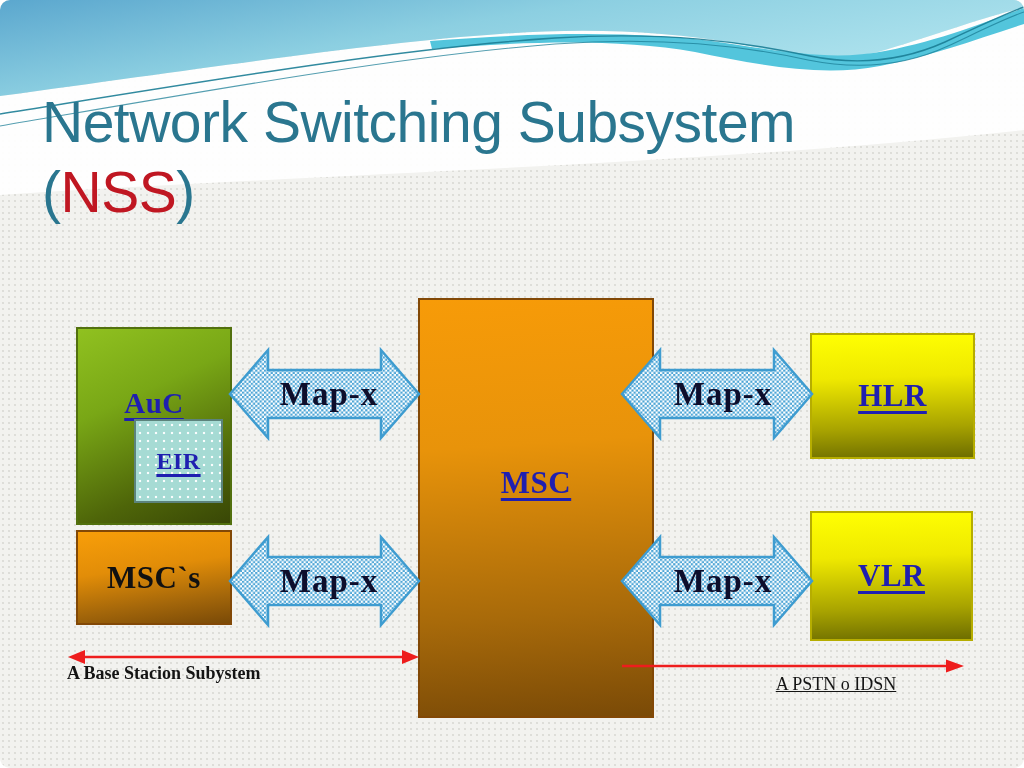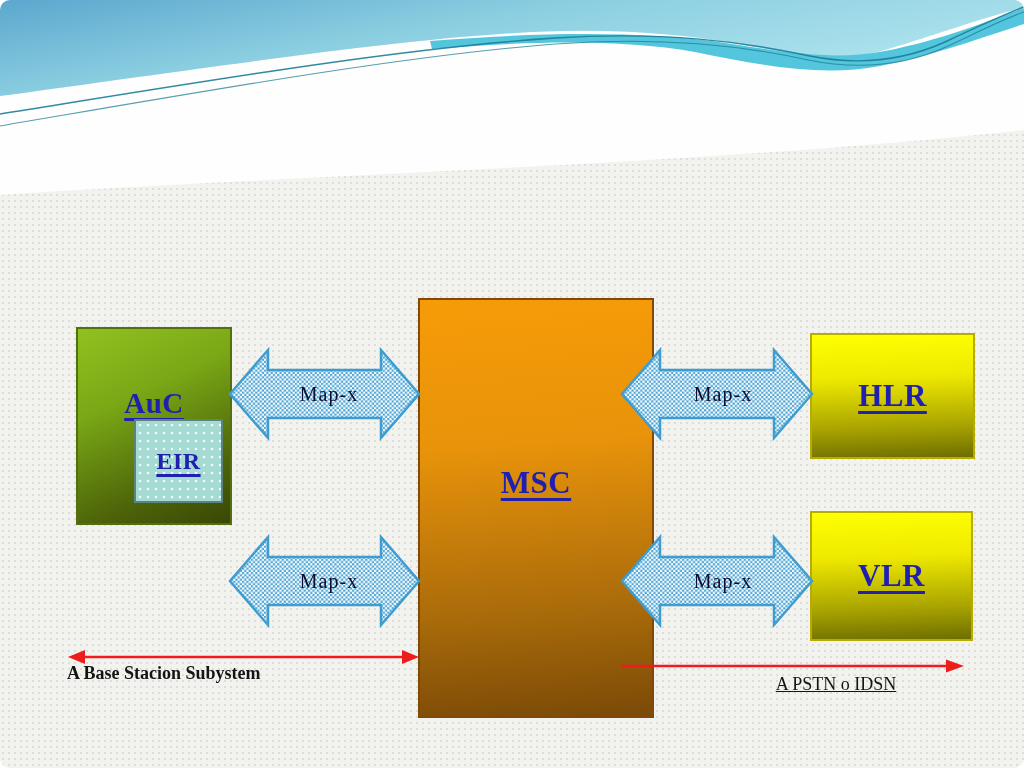--- a/index.html
+++ b/index.html
@@ -65,21 +65,21 @@
   .box-vlr{
     left:810px;top:511px;width:163px;height:130px;
     background:linear-gradient(178deg,#FFFF02 0%,#EFE900 35%,#A8A300 75%,#6E6E00 100%);
     border:2px solid #b6ad00;
     display:flex;align-items:center;justify-content:flex-end;
   }
   .box-vlr .lbl{position:static;font-size:31px;}
   .arrows{position:absolute;top:0;left:0;pointer-events:none;}
   .mapx{
     position:absolute;transform:translate(-50%,-50%);
-    font-family:"Liberation Serif", serif;font-weight:normal;font-size:20px;
+    font-family:"Liberation Serif", serif;font-weight:bold;font-size:33px;
     color:#0E0E2C;letter-spacing:1px;white-space:nowrap;
   }
   .caption{
     position:absolute;font-family:"Liberation Serif", serif;
     font-size:18px;color:#141414;white-space:nowrap;
   }
   .cap-bss{left:67px;top:663px;font-weight:bold;}
   .cap-pstn{left:836px;top:674px;transform:translateX(-50%);text-decoration:underline;}
 </style>
 </head>
@@ -95,26 +95,33 @@
         <stop offset="1" stop-color="#B2E5EF"></stop>
       </linearGradient>
     </defs>
     <path d="M0,96 C 220,66 380,42 500,34 C 580,28 660,30 740,44 C 800,56 845,62 885,50 C 945,32 992,14 1024,8 L1024,130 C 700,165 300,175 0,195 Z" fill="#ffffff" opacity="0.92"></path>
     <path d="M0,0 H1024 V8 C 992,14 945,32 885,50 C 845,62 800,56 740,44 C 660,30 580,28 500,34 C 380,42 220,66 0,96 Z" fill="url(#bandGrad)"></path>
     <path d="M430,41 C 540,32 645,31 725,43 C 785,52 835,61 885,51 C 945,39 990,20 1024,8 L1024,24 C 975,40 930,56 880,66 C 820,78 755,64 695,52 C 615,38 520,42 432,49 Z" fill="#53C5DC"></path>
     <path d="M0,114 C 200,82 400,48 555,38 C 665,31 745,42 810,56 C 860,66 905,60 945,42 C 975,28 1005,14 1024,7" fill="none" stroke="#1B7D95" stroke-width="1.4" opacity="0.9"></path>
     <path d="M0,126 C 200,92 400,56 555,44 C 665,36 745,46 808,60 C 858,70 905,66 948,46 C 978,32 1006,18 1024,12" fill="none" stroke="#1B7D95" stroke-width="1.1" opacity="0.75"></path>
   </svg>
 
+  <div class="title">
+    <div>Network Switching Subsystem</div>
+    <div><span>(</span><span class="nss">NSS</span><span>)</span></div>
+  </div>
 
   <div class="box box-auc">
     <div class="lbl">AuC</div>
   </div>
   <div class="box box-eir">
     <div class="lbl">EIR</div>
+  </div>
+  <div class="box box-mscs">
+    <div class="lbl">MSC`s</div>
   </div>
   <div class="box box-msc">
     <div class="lbl">MSC</div>
   </div>
   <div class="box box-hlr">
     <div class="lbl">HLR</div>
   </div>
   <div class="box box-vlr">
     <div class="lbl">VLR</div>
   </div>

